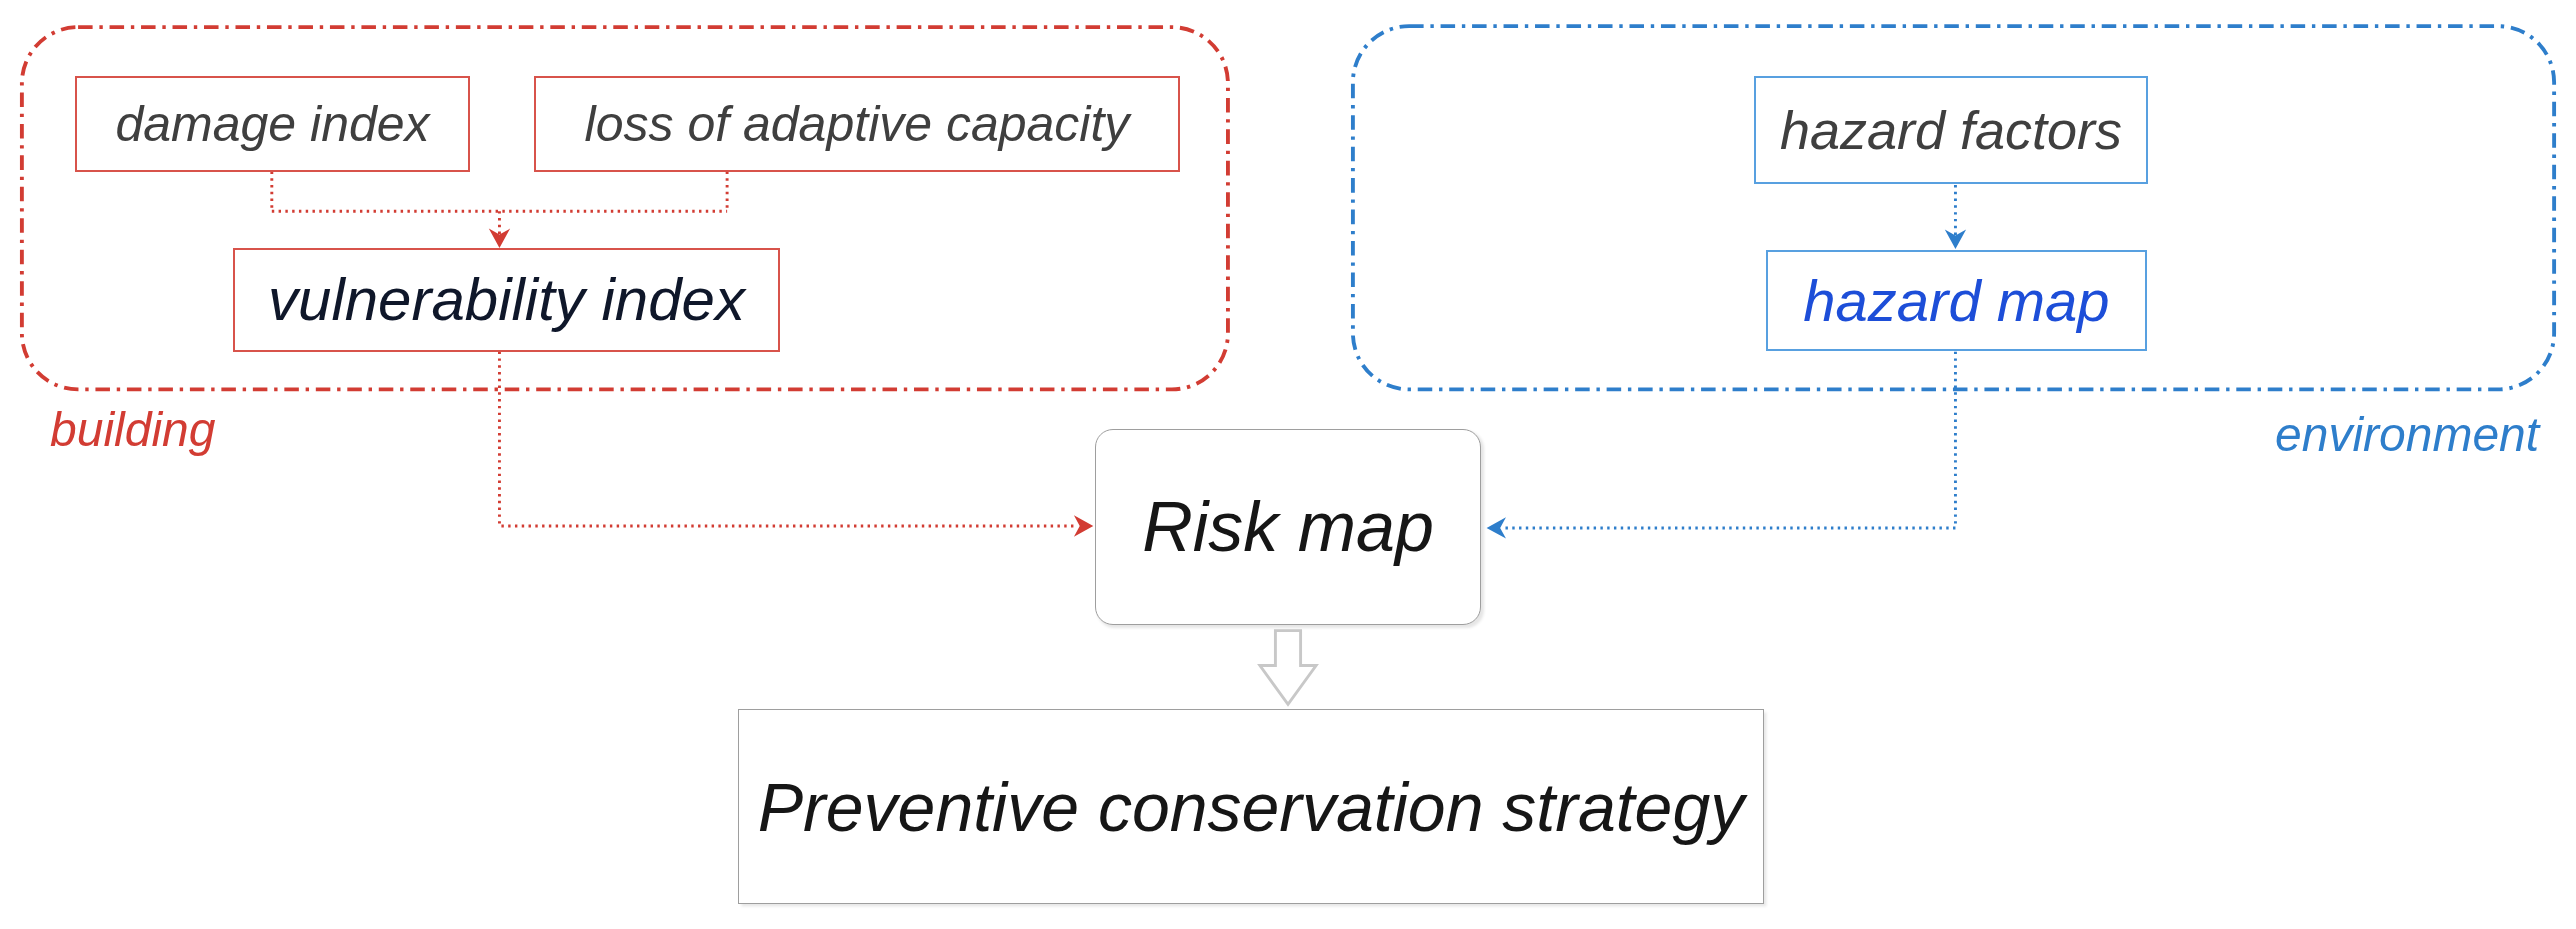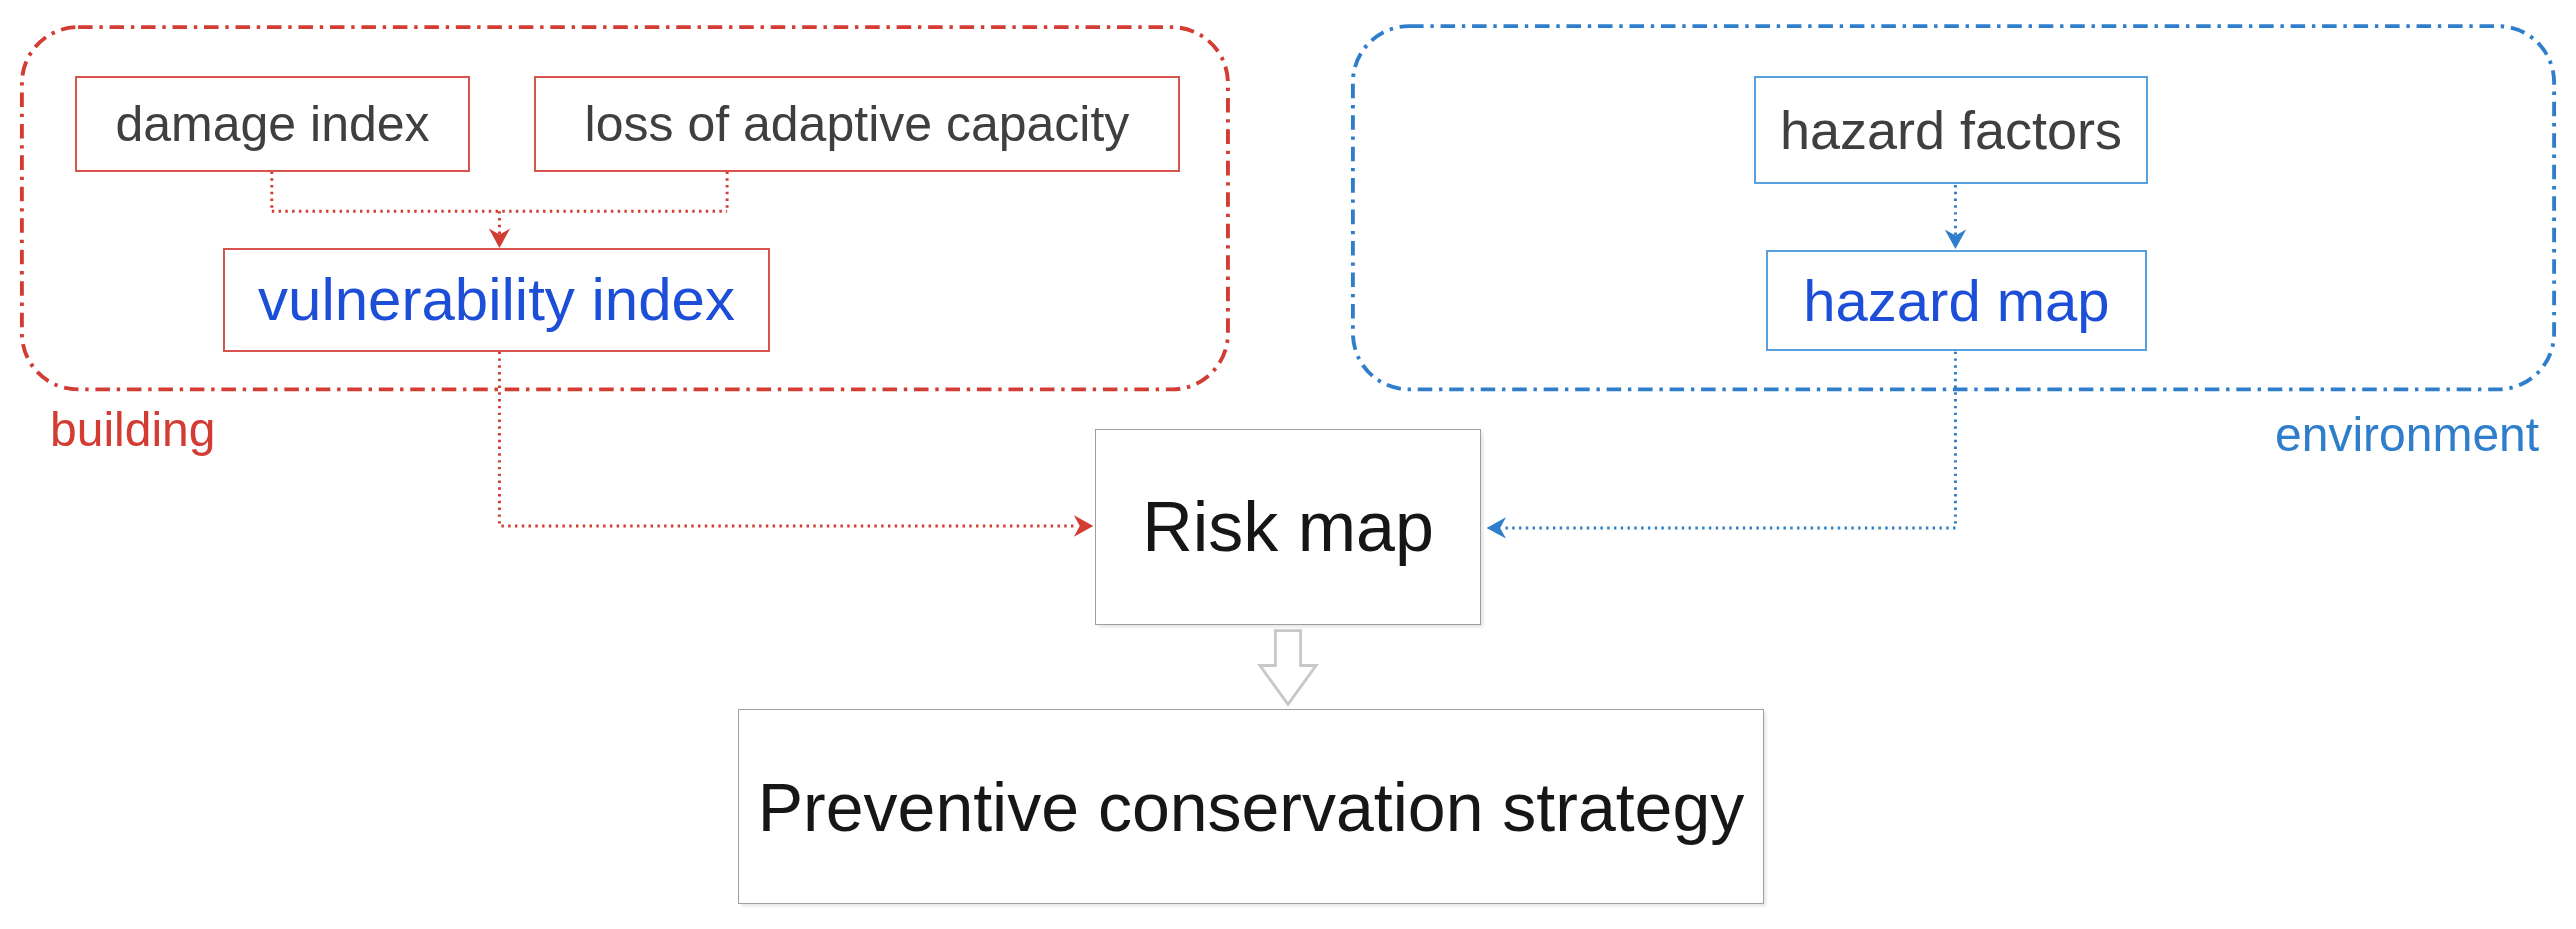--- a/index.html
+++ b/index.html
@@ -6,21 +6,21 @@
     --building_red:#d23c33;
     --building_box_red:#d8534b;
     --environment_blue:#2e7ecb;
     --environment_box_blue:#58a0e0;
     --neutral_border_gray:#9e9e9e;
     --node_text_dark:#3f3f3f;
     --title_text_black:#161616;
   }
   html,body{margin:0;padding:0;background:#ffffff;}
   body{font-family:"Liberation Sans", sans-serif;}
-  .canvas{position:relative;width:2576px;height:929px;background:#ffffff;overflow:hidden;}
+  .canvas{position:relative;width:2576px;height:929px;background:#ffffff;overflow:hidden;font-style:italic;}
   .layer{position:absolute;left:0;top:0;width:2576px;height:929px;}
 
   
   .group-outline{fill:none;stroke-width:4;stroke-dasharray:15 7 3.5 7;}
   .s-red{stroke:var(--building_red);}
   .s-blue{stroke:var(--environment_blue);}
   .f-red{fill:var(--building_red);stroke:none;}
   .f-blue{fill:var(--environment_blue);stroke:none;}
   .connector{fill:none;stroke-width:3;stroke-dasharray:2.5 4.5;stroke-linecap:butt;}
   .block-arrow{fill:#ffffff;stroke:#c8c8c8;stroke-width:3;stroke-linejoin:miter;}
@@ -31,24 +31,24 @@
     display:flex;align-items:center;justify-content:center;
     text-align:center;white-space:nowrap;line-height:1;
   }
   .red-node{border:2.9px solid var(--building_box_red);color:var(--node_text_dark);}
   .blue-node{border:2.9px solid var(--environment_box_blue);color:var(--node_text_dark);}
   .gray-node{border:1.9px solid var(--neutral_border_gray);color:var(--title_text_black);
              box-shadow:2.9px 2.9px 2.9px rgba(0,0,0,0.10);}
 
   #node-damage{left:75px;top:76px;width:395px;height:96px;font-size:50px;}
   #node-loss{left:534px;top:76px;width:646px;height:96px;font-size:50px;}
-  #node-vulnerability{left:223px;top:248px;width:547px;height:104px;font-size:60px;color:#1d4ed8;}
+  #node-vulnerability{left:233px;top:248px;width:547px;height:104px;font-size:60px;color:#0f172a;}
   #node-hazard-factors{left:1754px;top:76px;width:394px;height:108px;font-size:54px;}
   #node-hazard-map{left:1766px;top:250px;width:381px;height:101px;font-size:58px;color:#1d4ed8;}
-  #node-risk{left:1095px;top:429px;width:386px;height:196px;font-size:70px;}
+  #node-risk{left:1095px;top:429px;width:386px;height:196px;font-size:70px;border-radius:18px;}
   #node-preventive{left:738px;top:709px;width:1026px;height:195px;font-size:68px;}
 
   .group-label{position:absolute;line-height:1.1;font-size:48px;}
   #label-building{left:50px;top:404px;color:var(--building_red);}
   #label-environment{left:2232px;top:409px;color:var(--environment_blue);margin-left:43px;}
 </style>
 </head>
 <body>
 
 <div class="canvas">

